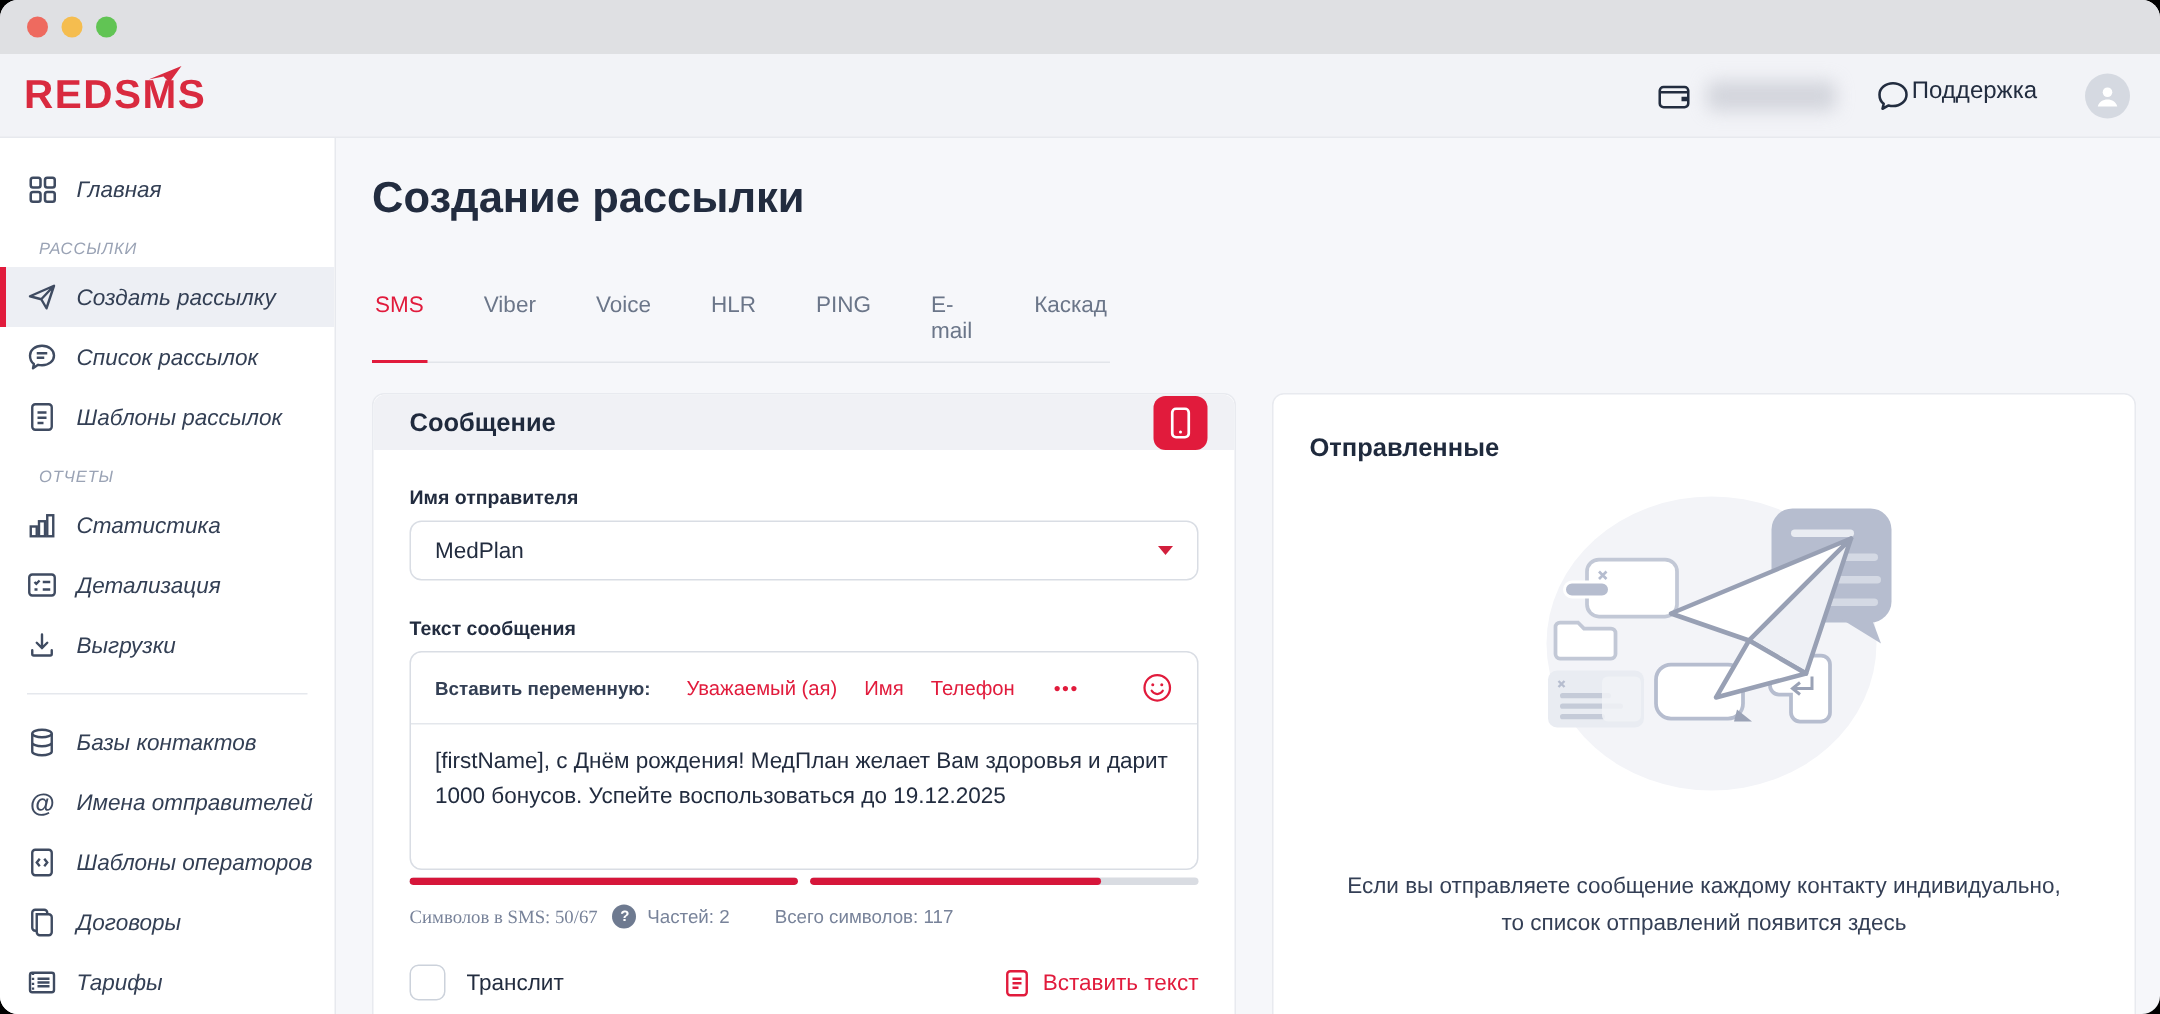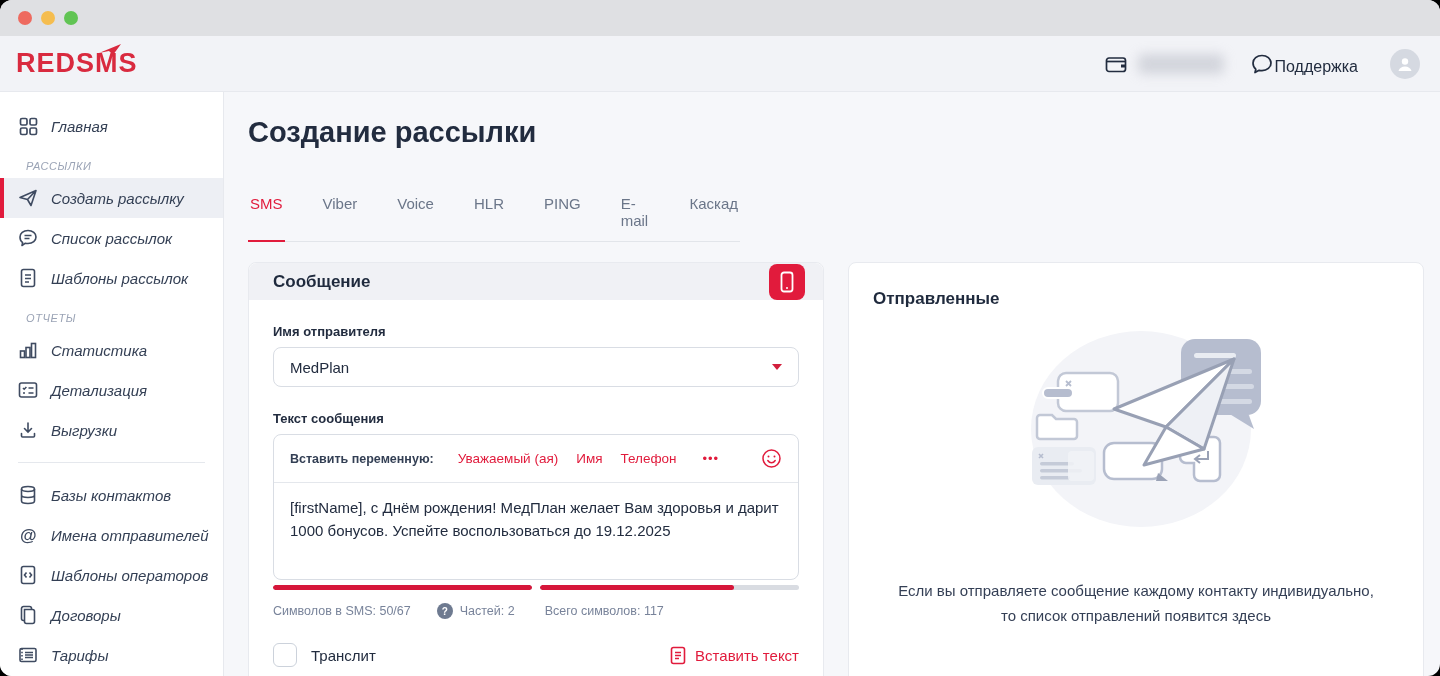--- a/index.html
+++ b/index.html
@@ -14,21 +14,21 @@
   .dot.yellow { background:#f5bd4f; }
   .dot.green { background:#61c454; }
 
   
   .appheader { height:56px; background:#f2f3f7; border-bottom:1px solid #e7e9ee; display:flex; align-items:center; padding:0 20px 0 16px; flex:0 0 auto; }
   .logo { position:relative; font-size:27px; font-weight:bold; color:#d92a3f; letter-spacing:1px; line-height:1; }
   .logo .plane-svg { position:absolute; top:-7px; right:15px; }
   .header-right { margin-left:auto; display:flex; align-items:center; gap:26px; }
   .balance { display:flex; align-items:center; gap:10px; cursor:pointer; }
   .balance-blur { width:86px; height:20px; border-radius:4px; background:#b9bcc6; filter:blur(6px); opacity:.55; }
-  .support { display:flex; align-items:flex-end; gap:1px; cursor:pointer; color:#222c3f; font-size:16px; }
+  .support { display:flex; align-items:flex-start; gap:1px; cursor:pointer; color:#222c3f; font-size:16px; }
   .avatar { width:30px; height:30px; border-radius:50%; background:#d5d9e1; display:flex; align-items:center; justify-content:center; margin-left:6px; }
 
   
   .content { flex:1; display:flex; min-height:0; }
   .sidebar { width:224px; background:#fff; border-right:1px solid #e7e9ee; padding-top:14px; overflow:hidden; flex:0 0 auto;font-style:italic; }
   .main { flex:1; padding:16px 16px 0 24px; overflow:hidden; }
 
   
   .nav-item { display:flex; align-items:center; gap:13px; height:40px; padding-left:18px; font-size:15px; color:#333f54; cursor:pointer; position:relative; }
   .nav-item .nicon { width:20px; height:20px; flex:0 0 auto; display:flex; align-items:center; justify-content:center; color:#3f4b61; }
@@ -64,21 +64,21 @@
   .var-link { font-size:13.5px; color:#e11b3c; cursor:pointer; white-space:nowrap; }
   .var-more { font-size:13px; color:#e11b3c; cursor:pointer; letter-spacing:1px; margin-left:8px; }
   .smiley { margin-left:auto; cursor:pointer; display:flex; }
   .msg-textarea { padding:13px 16px; font-size:15px; line-height:1.55; color:#222c3f; min-height:96px; outline:none; }
 
   .progress-row { display:flex; gap:8px; margin-top:5px; }
   .progress-track { height:5px; background:#d9dce2; border-radius:3px; overflow:hidden; flex:1; }
   .progress-fill { height:100%; background:#d6163a; border-radius:3px; }
 
   .counters { display:flex; align-items:center; margin-top:13px; font-size:12.5px; color:#78839a; }
-  .counter-sms { margin-right:26px; }
+  .counter-sms { margin-right:10px;font-family:Liberation Serif, serif; }
   .help-circle { width:16px; height:16px; border-radius:50%; background:#6e7a90; color:#fff; font-size:10px; font-weight:bold; display:flex; align-items:center; justify-content:center; margin-right:7px; cursor:pointer; }
   .counter-parts { margin-right:30px; }
 
   .bottom-row { display:flex; align-items:center; margin-top:24px; }
   .checkbox { width:24px; height:24px; border:1px solid #ccd2db; border-radius:6px; background:#fff; cursor:pointer; }
   .translit-label { font-size:15px; color:#222c3f; margin-left:14px; }
   .insert-text { margin-left:auto; display:flex; align-items:center; gap:9px; color:#e11b3c; font-size:15px; cursor:pointer; }
 
   .sent-title { font-size:17px; font-weight:bold; color:#1f2a3d; }
   .illustration { display:flex; justify-content:center; margin-top:12px; }

